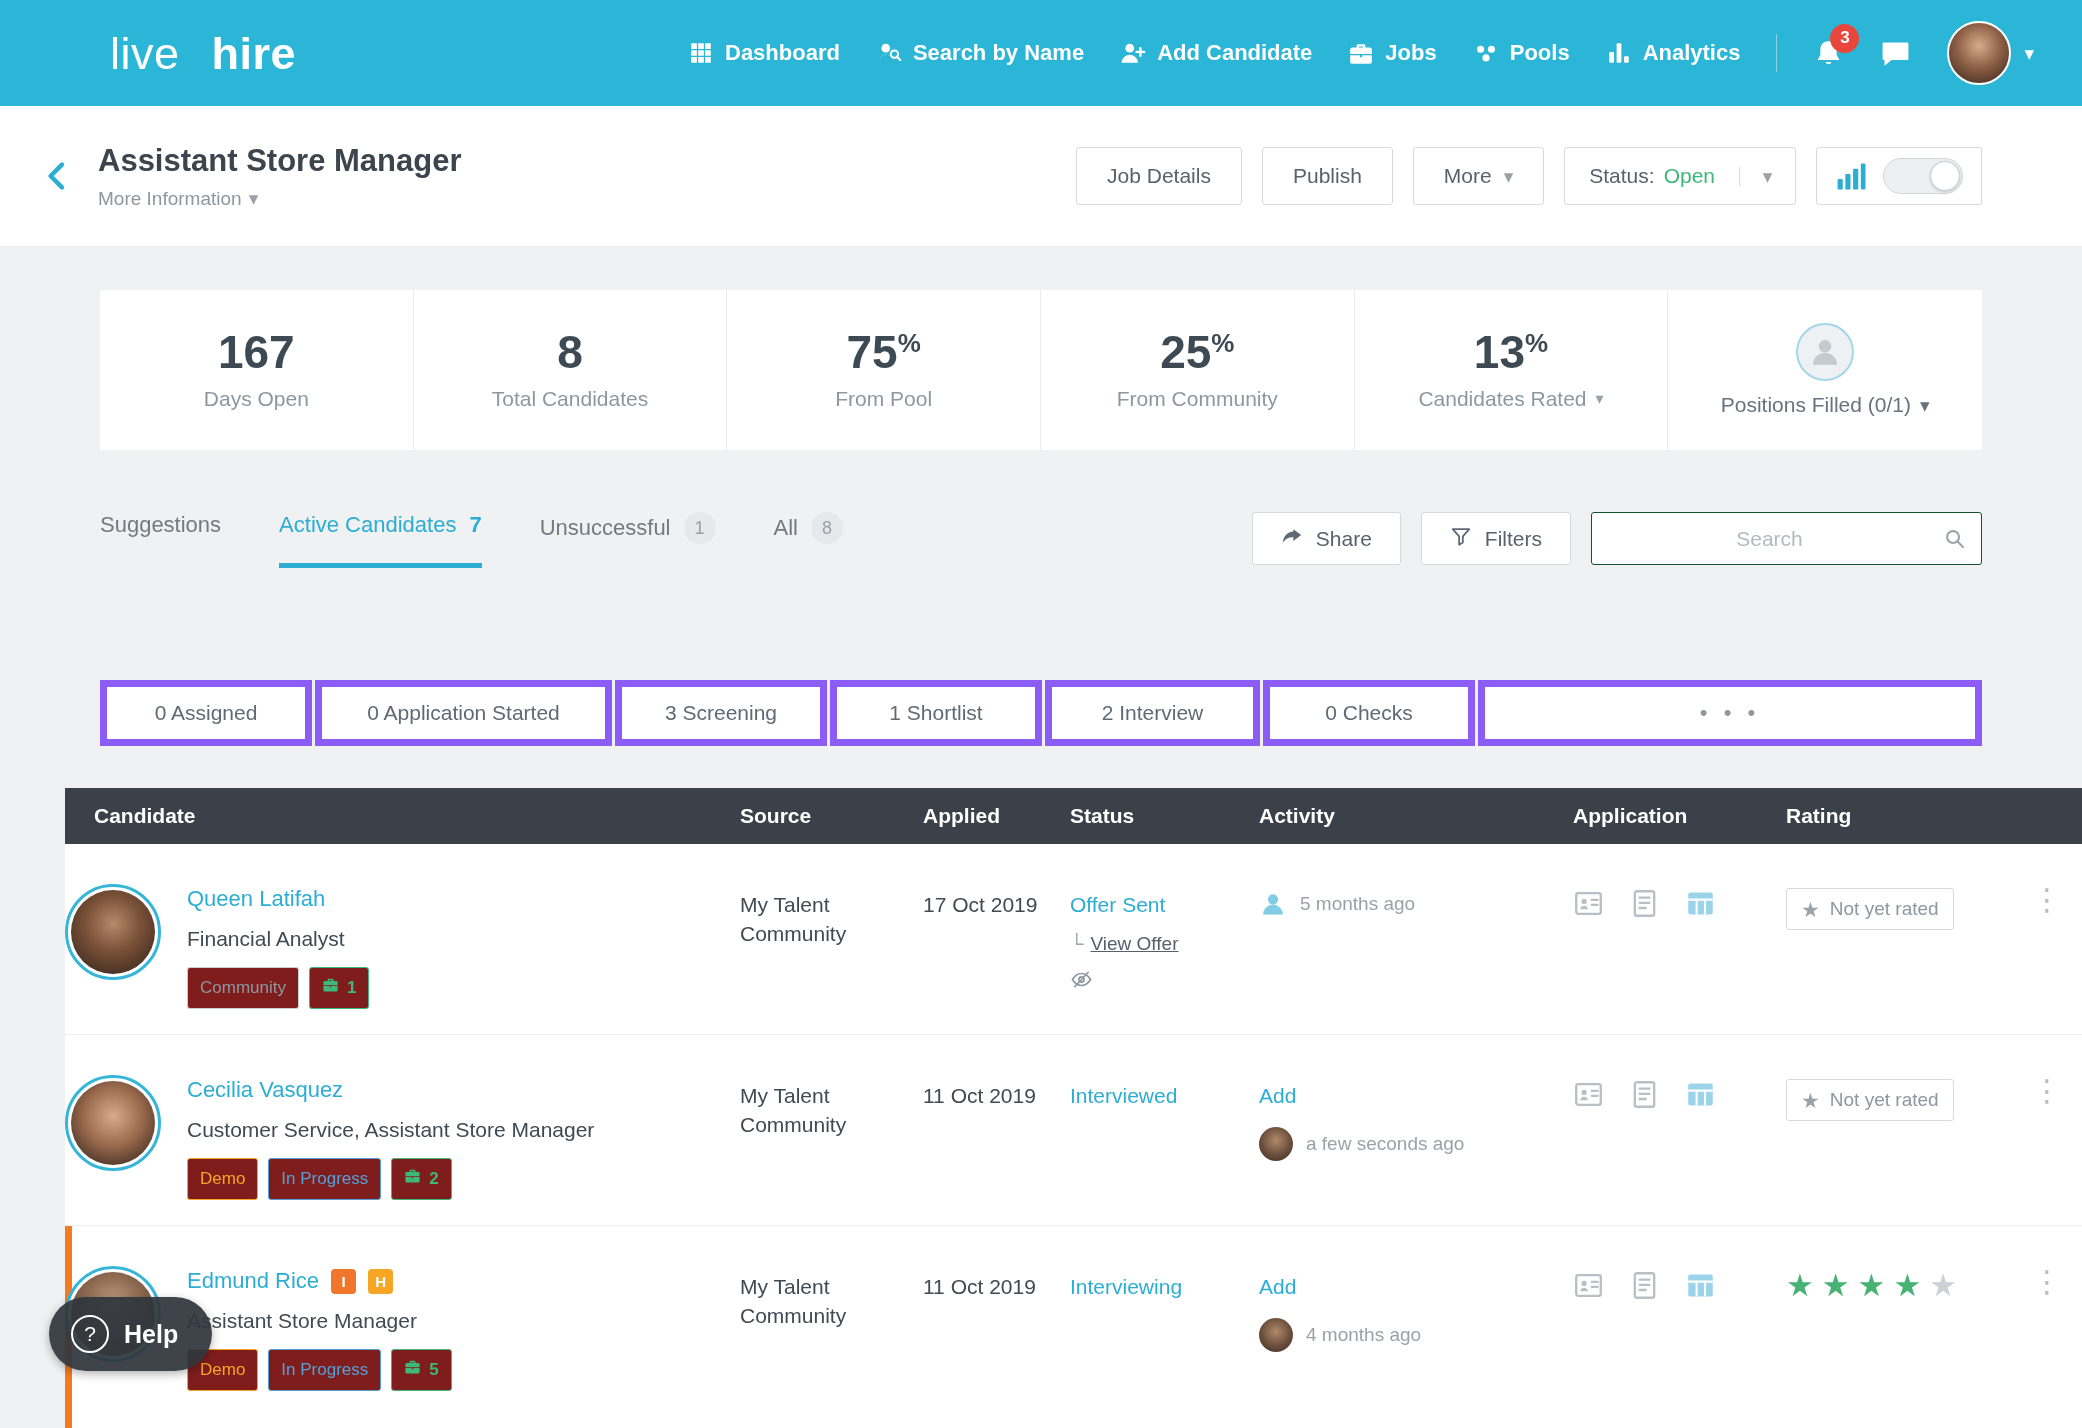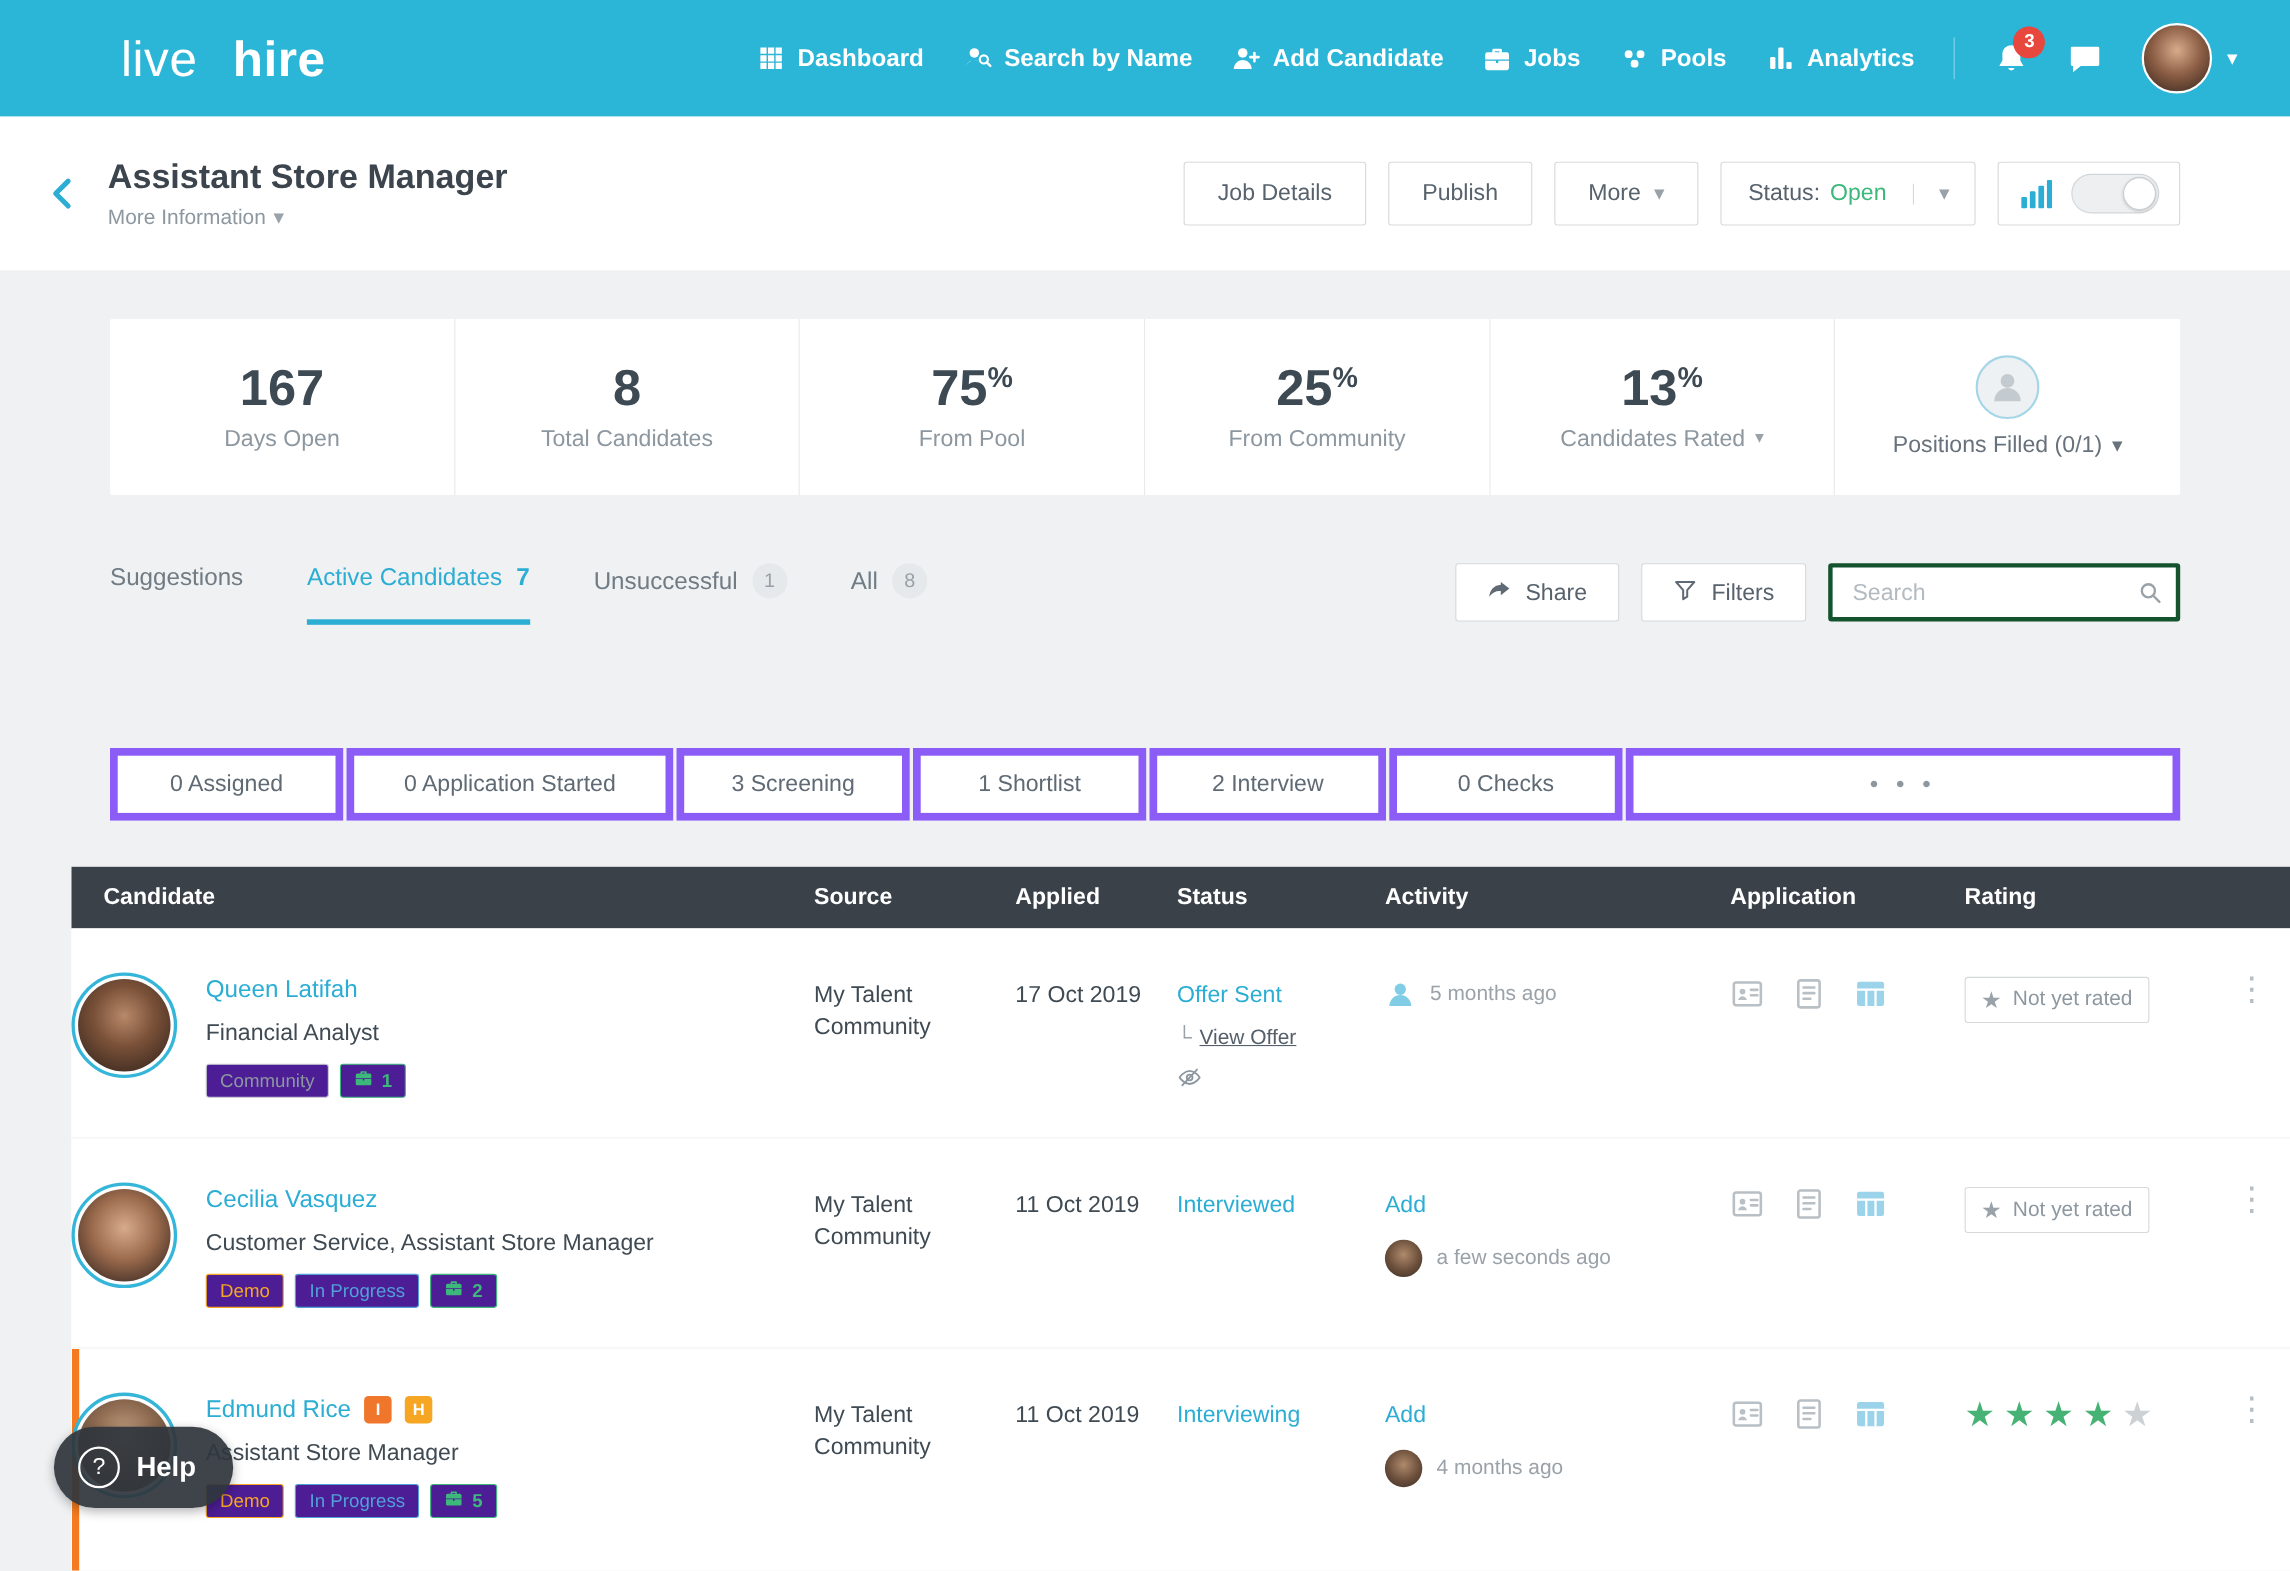--- a/index.html
+++ b/index.html
@@ -59,21 +59,21 @@
   
   .tabsrow { margin:62px 100px 0; display:flex; align-items:flex-start; }
   .tab { font-size:22px; color:#707b84; margin-right:58px; padding-bottom:25px; border-bottom:5px solid transparent; display:flex; align-items:center; gap:13px; cursor:pointer; white-space:nowrap; }
   .tab.active { color:var(--accent,#2badd4); border-bottom-color:var(--accent,#2badd4); }
   .tab .cnt { font-weight:700; color:var(--accent,#2badd4); }
   .cnt-badge { width:32px; height:32px; border-radius:50%; background:#e6e9eb; color:#98a1a9; font-size:18px; display:flex; align-items:center; justify-content:center; }
   .tab-actions { margin-left:auto; display:flex; gap:20px; }
   .sbtn { height:53px; background:#fff; border:1px solid #d6d9dc; border-radius:3px; padding:0 28px; font-size:21px; color:#57626c; display:flex; align-items:center; gap:13px; cursor:pointer; }
   .sbtn svg { width:22px; height:22px; color:#5f6a74; }
   .searchbox { position:relative; }
-  .searchbox input { width:320px; height:53px; border:4px solid #14532d; border-radius:3px; padding:0 52px 0 18px; font-size:21px; color:#3f4a53; font-family:inherit; outline:none; background:#fff; }
+  .searchbox input { width:391px; height:53px; border:1px solid #14532d; border-radius:3px; padding:0 52px 0 18px; font-size:21px; color:#3f4a53; font-family:inherit; outline:none; background:#fff;text-align:center; }
   .searchbox input::placeholder { color:#b3bac0; }
   .searchbox .mag { position:absolute; right:16px; top:15px; width:23px; height:23px; color:#9aa2a9; }
   .searchbox .mag svg { width:100%; height:100%; }
 
   
   .pipeline { margin:106px 100px 0; display:flex; gap:3px; }
   .stage { background:#fff; border:7px solid #8b5cf6; height:66px; display:flex; align-items:center; justify-content:center; font-size:21px; color:#5f6a74; cursor:pointer; }
   .w0{width:212px;} .w1{width:297px;} .w2{width:317px;} .w3{width:212px;} .w4{width:212px;} .w5{width:215px;} .w6{width:212px;}
   .stage-more { flex:1; color:#8d97a0; font-size:22px; letter-spacing:5px; }
 
@@ -92,21 +92,21 @@
   .p0 { background:radial-gradient(circle at 50% 40%, #b8896a 0%, #7a5138 42%, #2c1f1a 100%); }
   .p1 { background:radial-gradient(circle at 50% 42%, #d8ab8d 0%, #9c6b4d 45%, #241a18 100%); }
   .p2 { background:radial-gradient(circle at 50% 40%, #c7a183 0%, #8d6a50 45%, #4a3a30 100%); }
   .cname-line { display:flex; align-items:center; gap:12px; }
   .cname { color:var(--accent,#2badd4); font-size:22px; cursor:pointer; text-decoration:none; }
   .flag { width:25px; height:25px; border-radius:4px; color:#fff; font-size:15px; font-weight:700; display:flex; align-items:center; justify-content:center; }
   .flag-i { background:var(--orange-deep,#f0762b); }
   .flag-h { background:var(--orange,#f6a623); }
   .crole { margin-top:9px; font-size:21px; color:#3f4a53; }
   .ctags { margin-top:14px; display:flex; gap:10px; }
-  .tag { height:31px; border-radius:3px; font-size:17px; display:inline-flex; align-items:center; padding:0 12px; gap:8px; background:#4c1d95; }
+  .tag { height:42px; border-radius:3px; font-size:17px; display:inline-flex; align-items:center; padding:0 12px; gap:8px; background:#7f1d1d; }
   .tag-gray { border:1px solid #c9ced3; color:#8d97a0; }
   .tag-orange { border:1px solid var(--orange,#f6a623); color:var(--orange,#f6a623); }
   .tag-blue { border:1px solid var(--blue,#53a0d8); color:var(--blue,#53a0d8); }
   .tag-green { border:1px solid var(--green,#3db87b); color:var(--green,#3db87b); font-weight:600; cursor:pointer; }
   .tag-green svg { width:17px; height:17px; }
   .status-link { color:var(--accent,#2badd4); cursor:pointer; }
   .offer-line { margin-top:12px; color:#9aa2a9; font-size:19px; display:flex; gap:7px; align-items:flex-start; }
   .view-offer { color:#55606a; text-decoration:underline; cursor:pointer; }
   .eye { margin-top:10px; color:#8d97a0; width:23px; height:23px; cursor:pointer; }
   .eye svg { width:100%; height:100%; }

